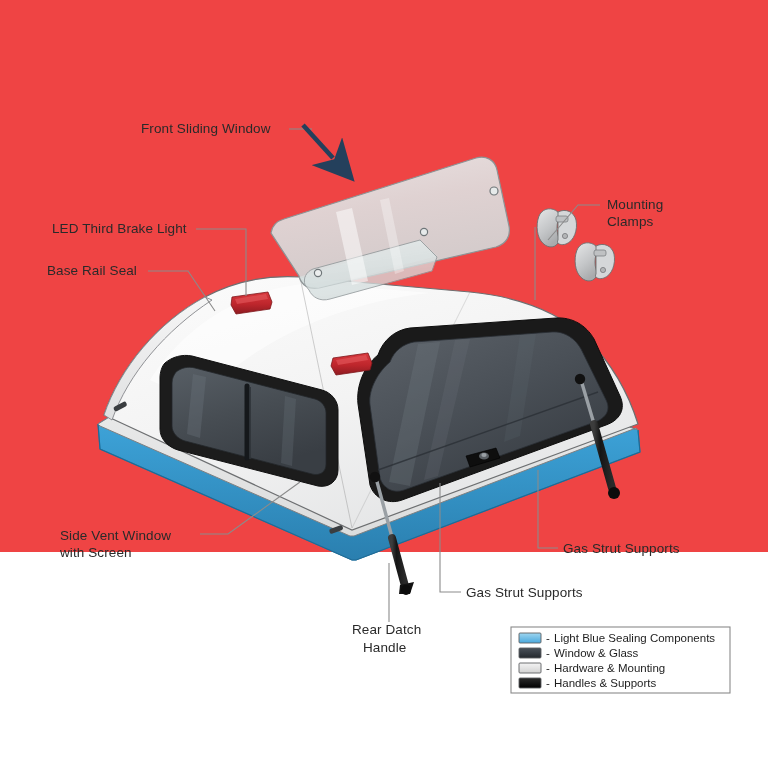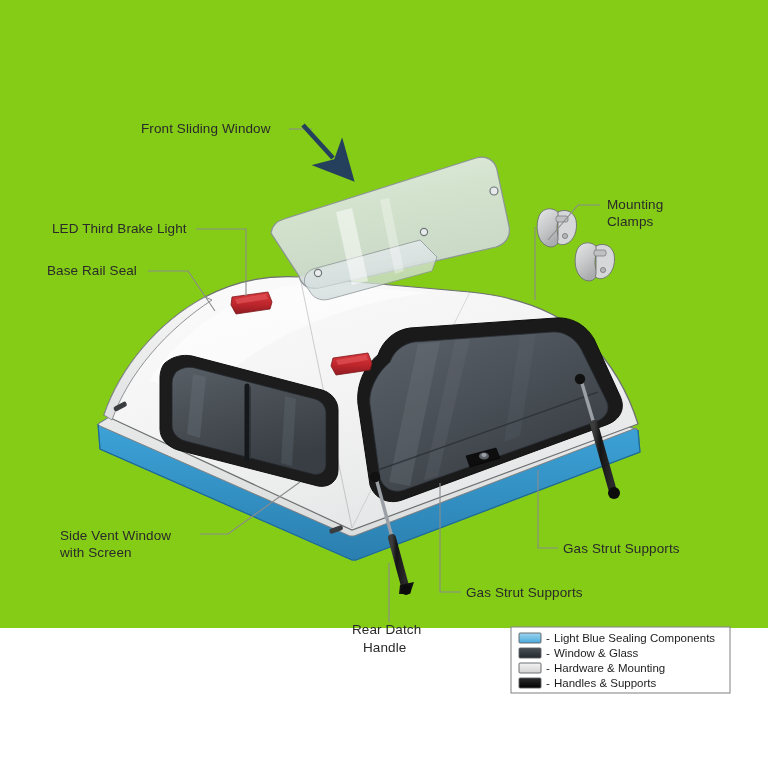--- a/index.html
+++ b/index.html
@@ -10,22 +10,22 @@
   body {
     width: 768px;
     height: 768px;
     font-family: "Liberation Sans", sans-serif;
     overflow: hidden;
     position: relative;
   }
   #stage {
     position: relative;
     width: 768px;
-    height: 628px;
-    background: #84cc16;
+    height: 552px;
+    background: #ef4444;
   }
   svg#diagram {
     position: absolute;
     top: 0;
     left: 0;
     width: 768px;
     height: 768px;
     display: block;
   }
   .callout-text {

